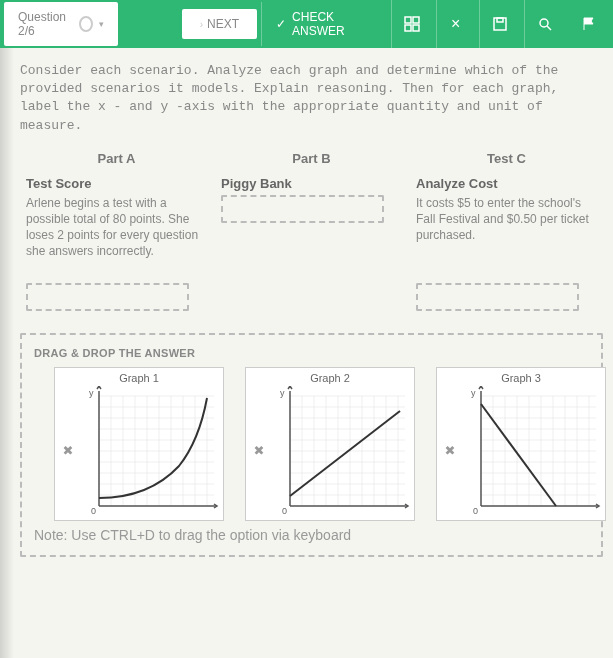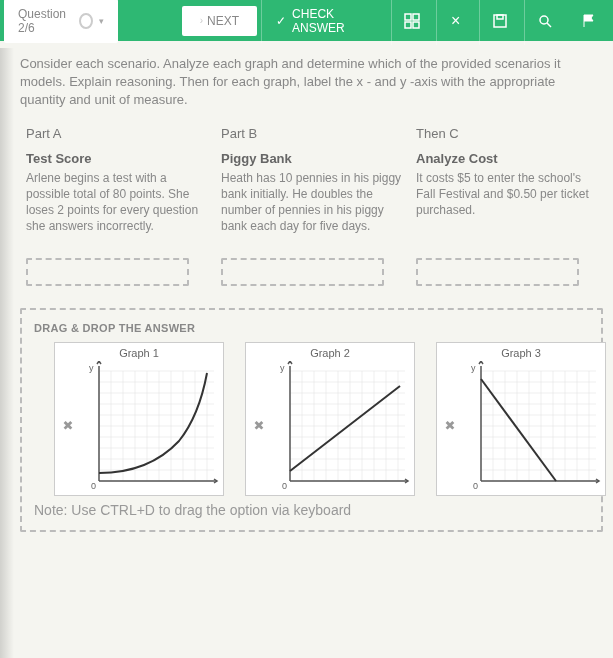--- a/index.html
+++ b/index.html
@@ -1,27 +1,27 @@
 <!DOCTYPE html>
 <html><head>
 <meta charset="utf-8">
 <style>
 * { margin: 0; padding: 0; box-sizing: border-box; font-family: Arial, sans-serif; }
 body { background: #f5f5f0; width: 613px; height: 658px; overflow: hidden; position: relative; }
-.topbar { background: #2eb873; height: 41px; display: flex; align-items: center; padding: 0 4px; gap: 4px; }
+.topbar { background: #2eb873; height: 48px; display: flex; align-items: center; padding: 0 4px; gap: 4px; }
 .qbtn { background: #fff; color: #888; padding: 8px 14px; border-radius: 2px; font-size: 12px; display: flex; align-items: center; gap: 6px; }
 .qbtn .circ { width: 16px; height: 16px; border: 2px solid #ccc; border-radius: 50%; display: inline-block; }
 .nextbtn { background: #fff; color: #888; padding: 8px 18px; font-size: 12px; margin-left: 60px; display: flex; align-items: center; gap: 4px; border-radius: 2px; }
 .checkbtn { color: #fff; padding: 8px 14px; font-size: 12px; display: flex; align-items: center; gap: 6px; border-left: 1px solid rgba(255,255,255,0.3); }
 .iconbtn { color: #fff; padding: 8px 12px; border-left: 1px solid rgba(255,255,255,0.3); display: flex; align-items: center; justify-content: center; height: 48px; width: 42px; }
 .content { padding: 14px 10px 10px 20px; }
-.instr { color: #888; font-size: 13px; line-height: 1.4; margin-bottom: 12px; }
+.instr { color: #888; font-size: 13px; line-height: 1.4; margin-bottom: 12px; font-family: Liberation Mono, monospace; }
 .parts { display: flex; gap: 2px; margin-bottom: 18px; }
 .part { flex: 1; padding: 4px 6px; }
-.part-hdr { color: #777; font-weight: normal; font-size: 13px; margin-bottom: 10px; }
+.part-hdr { color: #777; font-weight: bold; font-size: 13px; margin-bottom: 10px; text-align: center; }
 .part-title { color: #666; font-weight: bold; font-size: 13px; margin-bottom: 4px; }
 .part-body { color: #888; font-size: 12px; line-height: 1.35; margin-bottom: 20px; min-height: 68px; }
 .dropzone { border: 2px dashed #bbb; height: 28px; width: 90%; border-radius: 2px; }
 .dragarea { border: 2px dashed #bbb; padding: 12px; border-radius: 2px; }
 .dragtitle { color: #888; font-size: 11px; font-weight: bold; margin-bottom: 8px; letter-spacing: 0.3px; }
 .graphs { display: flex; gap: 21px; padding-left: 20px; }
 .graphbox { border: 1px solid #ccc; background: #fff; padding: 4px; flex: 1; position: relative; }
 .gtitle { text-align: center; font-size: 11px; color: #666; margin-bottom: 2px; }
 .gwrap { display: flex; align-items: center; gap: 2px; }
 .reset { width: 18px; text-align: center; color: #999; font-size: 13px; cursor: pointer; }
@@ -85,25 +85,24 @@
   <div class="parts">
     <div class="part">
       <div class="part-hdr">Part A</div>
       <div class="part-title">Test Score</div>
       <div class="part-body">Arlene begins a test with a possible total of 80 points. She loses 2 points for every question she answers incorrectly.</div>
       <div class="dropzone"></div>
     </div>
     <div class="part">
       <div class="part-hdr">Part B</div>
       <div class="part-title">Piggy Bank</div>
-      <div class="part-body">Heath has 10 pennies in his piggy bank initially. He doubles the number of pennies in his piggy bank each day for five days.</div>
       <div class="dropzone"></div>
     </div>
     <div class="part">
-      <div class="part-hdr">Then C</div>
+      <div class="part-hdr">Test C</div>
       <div class="part-title">Analyze Cost</div>
       <div class="part-body">It costs $5 to enter the school's Fall Festival and $0.50 per ticket purchased.</div>
       <div class="dropzone"></div>
     </div>
   </div>
 
   <div class="dragarea">
     <div class="dragtitle">DRAG &amp; DROP THE ANSWER</div>
     <div class="graphs">
 

